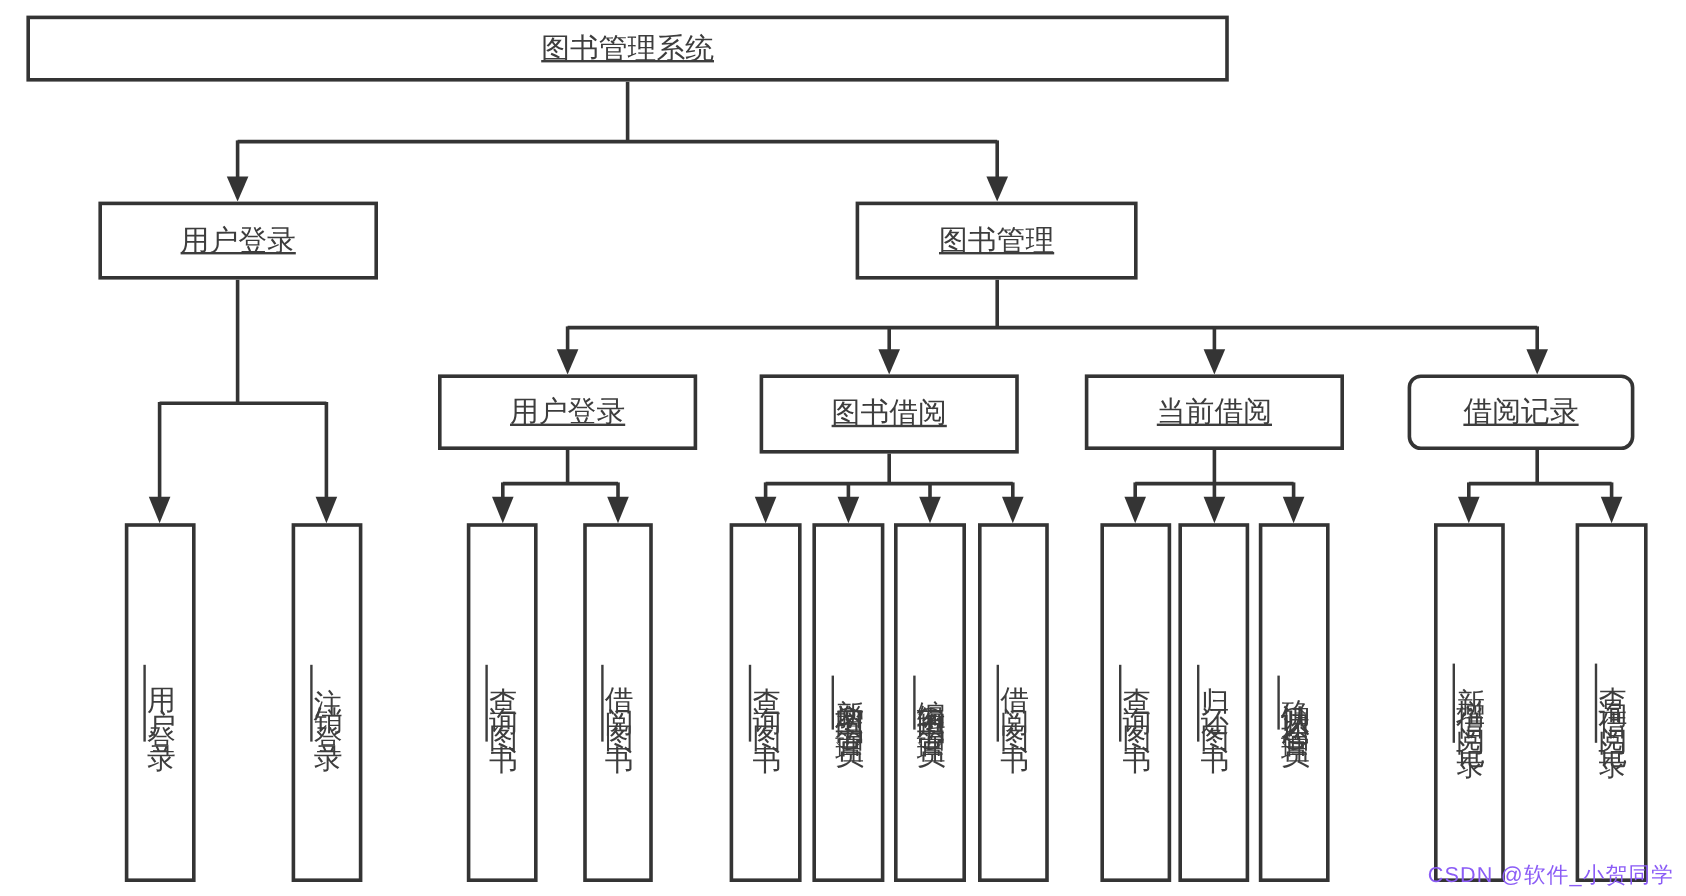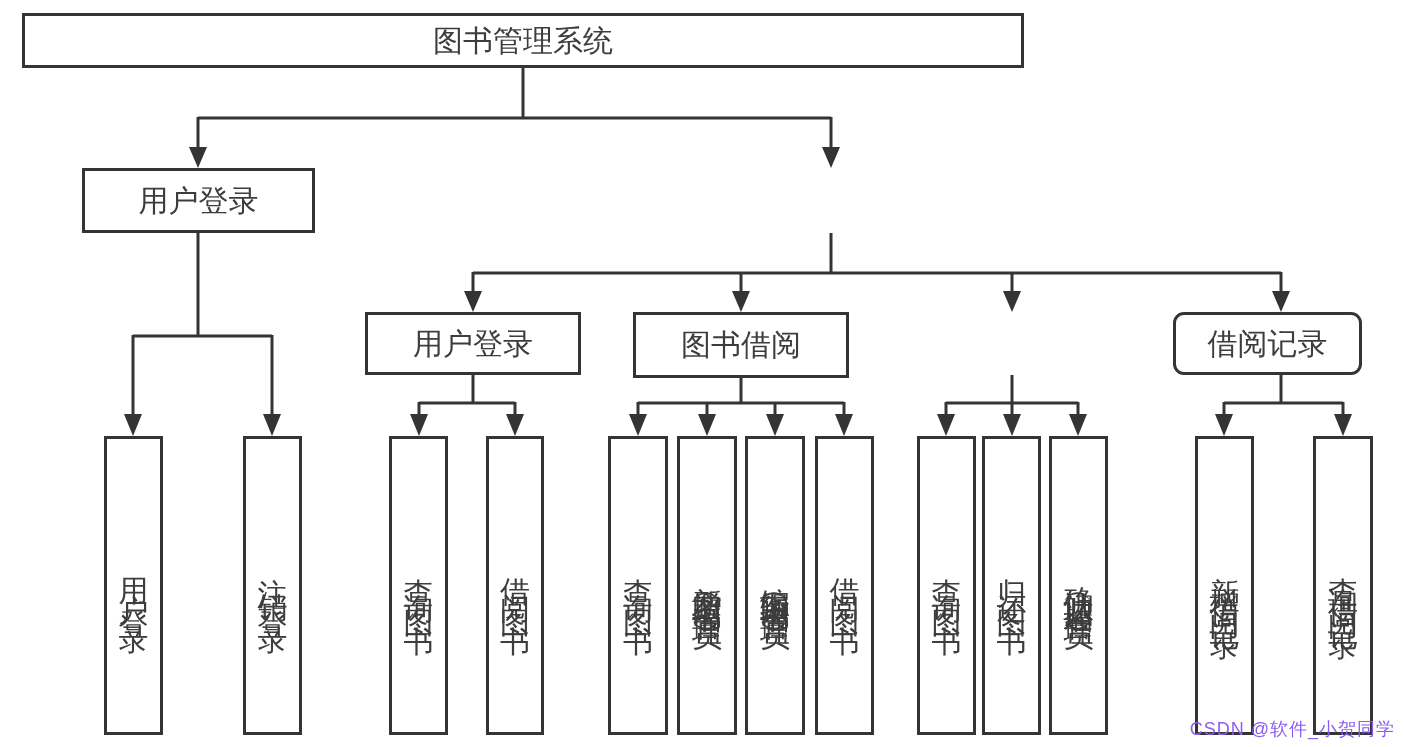--- a/index.html
+++ b/index.html
@@ -13,24 +13,25 @@
   #wires { position:absolute; left:0; top:0; z-index:1; }
   .box {
     position:absolute;
     box-sizing:border-box;
     background:#ffffff;
     border:3px solid #343434;
     color:#3d3d3d;
     display:flex;
     align-items:center;
     justify-content:center;
-    font-size:30px;
+    font-size:24px;
     line-height:1;
     z-index:2;
     white-space:nowrap;
+    text-decoration:underline;
   }
   .vbox {
     writing-mode:vertical-rl;
     text-orientation:mixed;
     white-space:normal;
   }
   .sp4 { letter-spacing:16px; }
   .sp6 { letter-spacing:11px; }
   .sp9 { letter-spacing:5px;  }
   .watermark {
@@ -116,23 +117,25 @@
       <polygon points="1069,414 1087,414 1078,436"></polygon>
 
       <polygon points="1215,414 1233,414 1224,436"></polygon>
       <polygon points="1334,414 1352,414 1343,436"></polygon>
     </g>
   </svg>
 
   <div class="box" style="left:22px; top:13px; width:1002px; height:55px;">图书管理系统</div>
 
   <div class="box" style="left:82px; top:168px; width:233px; height:65px;">用户登录</div>
+  <div class="box" style="left:713px; top:168px; width:235px; height:65px;">图书管理</div>
 
   <div class="box" style="left:365px; top:312px; width:216px; height:63px;">用户登录</div>
   <div class="box" style="left:633px; top:312px; width:216px; height:66px;">图书借阅</div>
+  <div class="box" style="left:904px; top:312px; width:216px; height:63px;">当前借阅</div>
   <div class="box" style="left:1173px; top:312px; width:189px; height:63px;border-radius:11px;">借阅记录</div>
 
   <div class="box vbox sp4" style="left:104px; top:436px; width:59px; height:299px;">用户登录</div>
   <div class="box vbox sp4" style="left:243px; top:436px; width:59px; height:299px;">注销登录</div>
 
   <div class="box vbox sp4" style="left:389px; top:436px; width:59px; height:299px;">查询图书</div>
   <div class="box vbox sp4" style="left:486px; top:436px; width:58px; height:299px;">借阅图书</div>
 
   <div class="box vbox sp4" style="left:608px; top:436px; width:60px; height:299px;">查询图书</div>
   <div class="box vbox sp9" style="left:677px; top:436px; width:60px; height:299px;">新增图书（管理员）</div>

